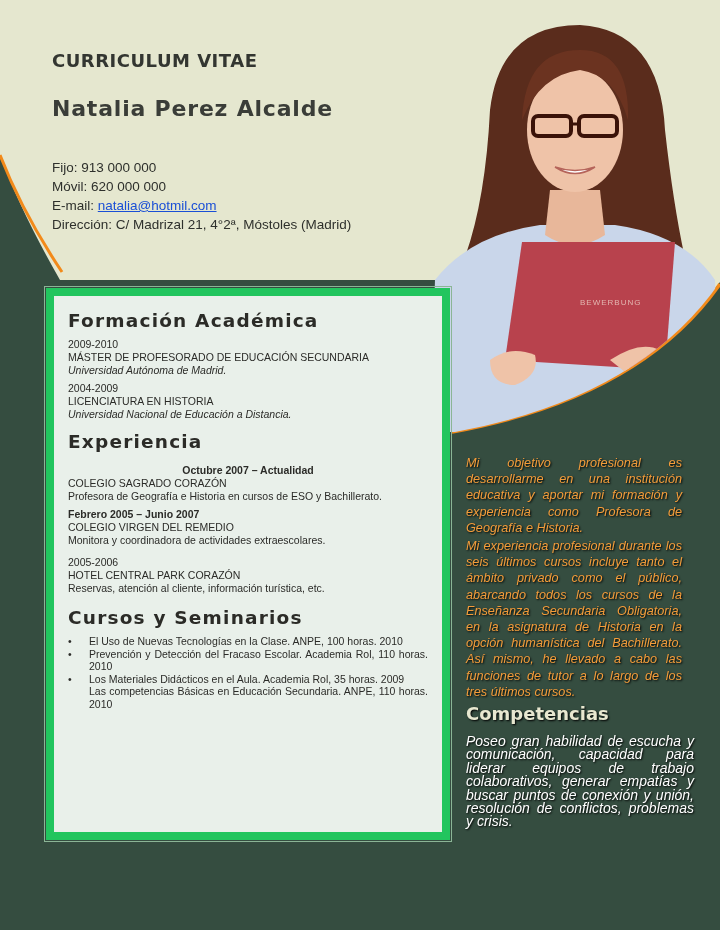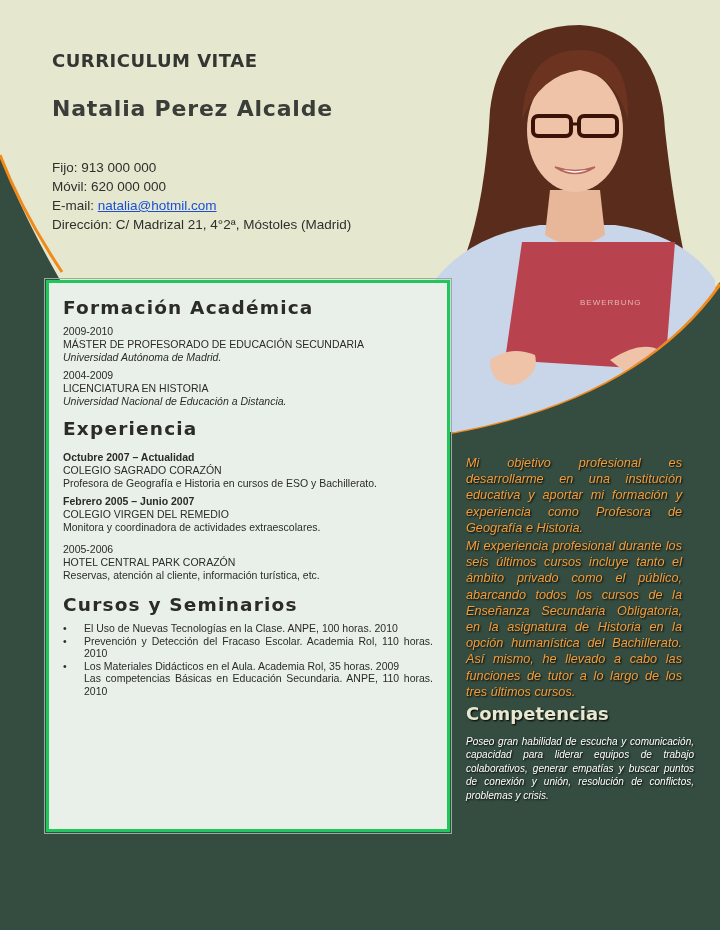--- a/index.html
+++ b/index.html
@@ -4,32 +4,32 @@
 <style>
   html, body { margin:0; padding:0; }
   body { width:720px; height:930px; position:relative; overflow:hidden; background:#354d40; font-family:"Liberation Sans", sans-serif; }
   .bg-svg { position:absolute; left:0; top:0; width:720px; height:930px; }
   .title { position:absolute; left:52px; top:50px; font-family:"DejaVu Sans", sans-serif; font-weight:bold; font-size:18px; color:#333631; letter-spacing:0.5px; margin:0; }
   .name { position:absolute; left:52px; top:96px; font-family:"DejaVu Sans", sans-serif; font-size:22px; color:#3a3d38; letter-spacing:0.8px; margin:0; }
   .contact { position:absolute; left:52px; top:158px; font-size:13.5px; color:#2e302c; line-height:19px; }
   .contact b { font-weight:normal;text-align:center; }
   .contact a { color:#1a4fd6; text-decoration:underline; }
   .photo { position:absolute; left:430px; top:20px; width:290px; height:412px; overflow:hidden; }
-  .panel { position:absolute; left:46px; top:280px; width:404px; height:552px; background:#e9f0ea; border:3px solid #22c55e; box-sizing:border-box; outline:1px solid #8bb596; outline-offset:1px; }
+  .panel { position:absolute; left:46px; top:288px; width:404px; height:552px; background:#e9f0ea; border:8px solid #22c55e; box-sizing:border-box; outline:1px solid #8bb596; outline-offset:1px; }
   .panel-inner { padding:14px 14px 0 14px; }
   .sec-h { font-family:"DejaVu Sans", sans-serif; font-weight:bold; font-size:18.5px; color:#2b2b27; letter-spacing:1.2px; margin:0 0 7px 0; }
   .entry { font-size:10.5px; color:#2b2b28; line-height:13px; margin-bottom:5px; }
   .entry .it { font-style:italic; }
   .courses { list-style:none; padding:0; margin:0; font-size:10.5px; line-height:12.5px; color:#2b2b28; }
   .courses li { position:relative; padding-left:21px; text-align:justify; }
   .courses li .bul { position:absolute; left:0; top:0; }
   .objective { position:absolute; left:466px; top:455px; width:228px; font-style:italic; font-size:12.7px; line-height:16.2px; color:#f39c3a; text-align:justify; text-shadow:1px 1px 2px #000; }
   .objective p { margin:0 12px 2px 0; }
   .comp-h { position:absolute; left:466px; top:703px; font-family:"DejaVu Sans", sans-serif; font-weight:bold; font-size:18px; color:#e8e8d0; text-shadow:1px 1px 2px #000; margin:0; }
-  .comp-t { position:absolute; left:466px; top:735px; width:228px; font-style:italic; font-size:10px; line-height:13.4px; color:#ffffff; text-align:justify; text-shadow:1px 1px 2px #000; }
+  .comp-t { position:absolute; left:466px; top:735px; width:228px; font-style:italic; font-size:14px; line-height:13.4px; color:#ffffff; text-align:justify; text-shadow:1px 1px 2px #000; }
 </style>
 </head>
 <body>
 
 <svg class="bg-svg" viewBox="0 0 720 930" xmlns="http://www.w3.org/2000/svg">
   <rect x="0" y="0" width="720" height="930" fill="#354d40"></rect>
 
   <path d="M0,0 L720,0 L720,282 Q640,395 455,432 L455,280 L60,280 Q20,210 0,155 Z" fill="#e5e7cf"></path>
 
   <path d="M0,155 Q22,212 62,272" stroke="#f28a1a" stroke-width="3" fill="none"></path>
@@ -93,21 +93,21 @@
       <div class="entry">
         <div>2004-2009</div>
         <div>LICENCIATURA EN HISTORIA</div>
         <div class="it">Universidad Nacional de Educación a Distancia.</div>
       </div>
     </section>
 
     <section style="margin-top:10px;">
       <h3 class="sec-h">Experiencia</h3>
       <div class="entry" style="margin-top:12px;">
-        <div style="font-weight:bold;">Octubre 2007  –  Actualidad</div>
+        <div style="font-weight:bold;text-align:center;">Octubre 2007  –  Actualidad</div>
         <div>COLEGIO SAGRADO CORAZÓN</div>
         <div>Profesora de Geografía e Historia en cursos de ESO y Bachillerato.</div>
       </div>
       <div class="entry">
         <div style="font-weight:bold;">Febrero 2005 – Junio 2007</div>
         <div>COLEGIO VIRGEN DEL REMEDIO</div>
         <div>Monitora y coordinadora de actividades extraescolares.</div>
       </div>
       <div class="entry" style="margin-top:9px;">
         <div>2005-2006</div>

